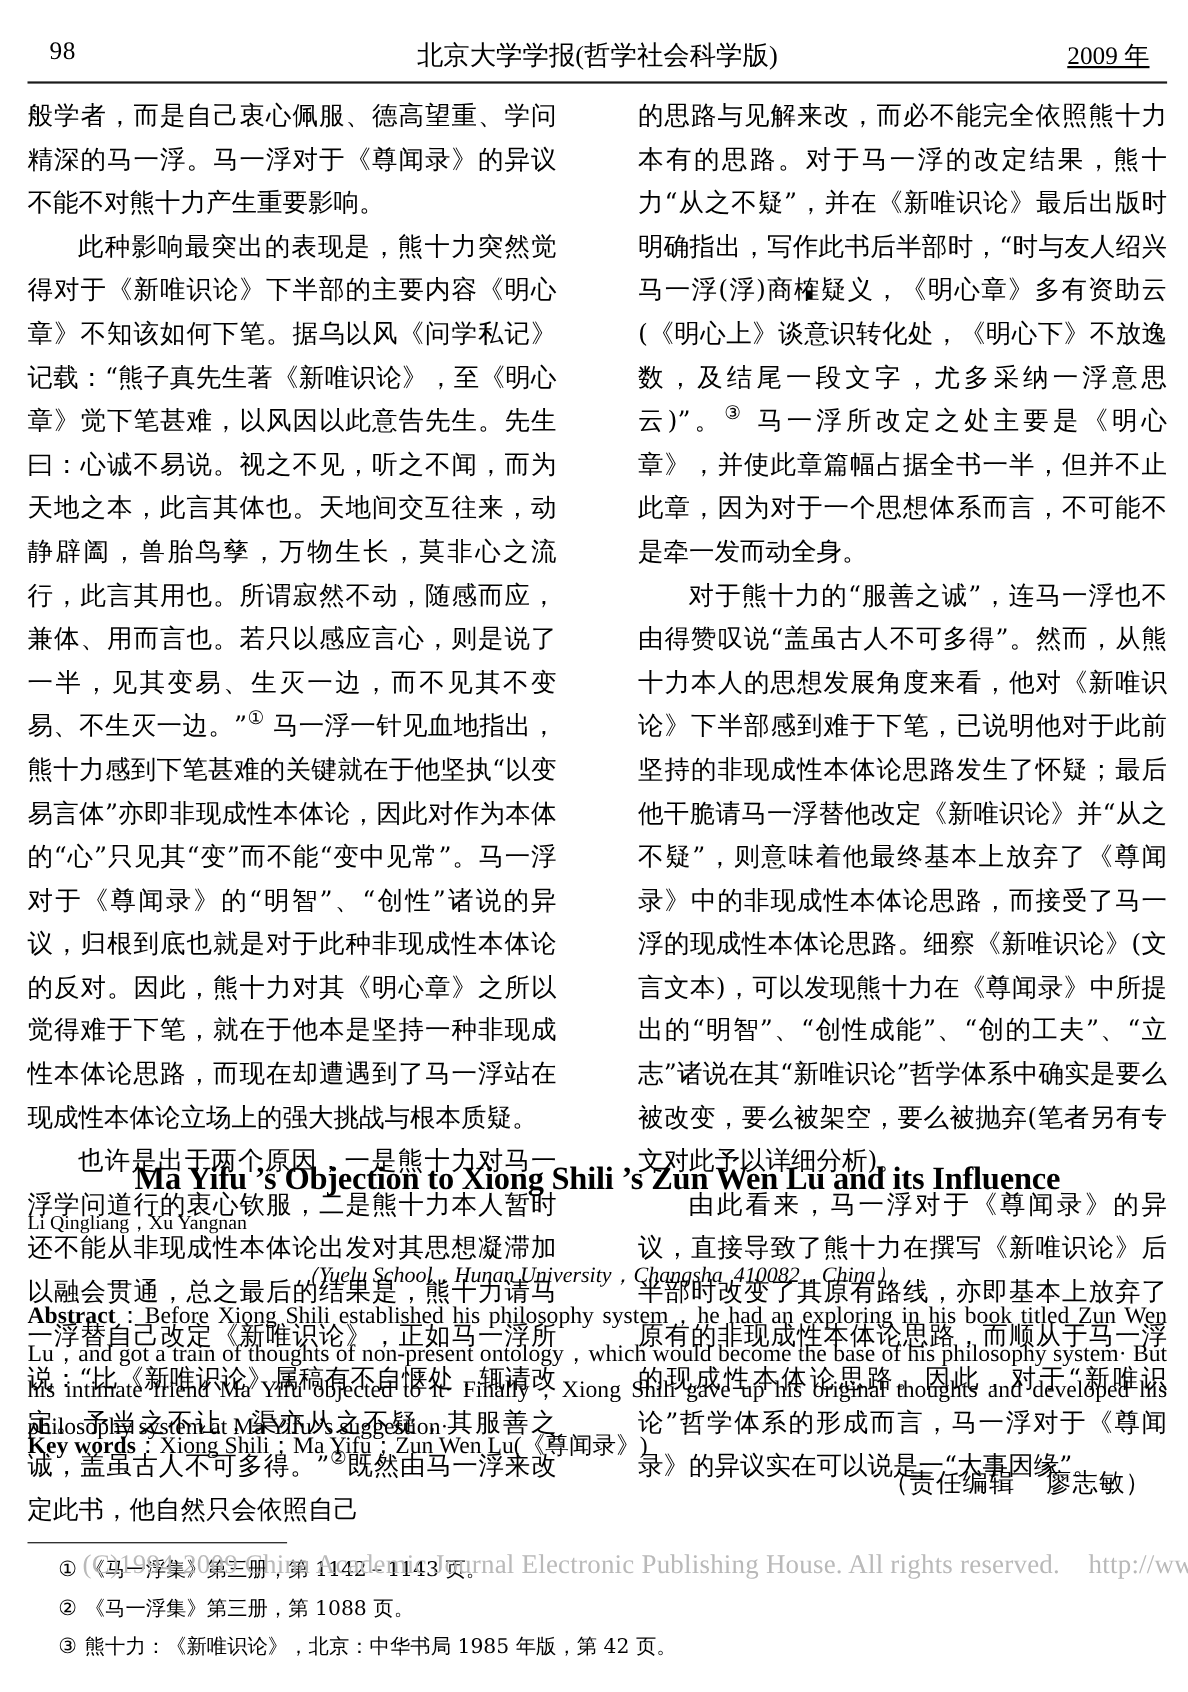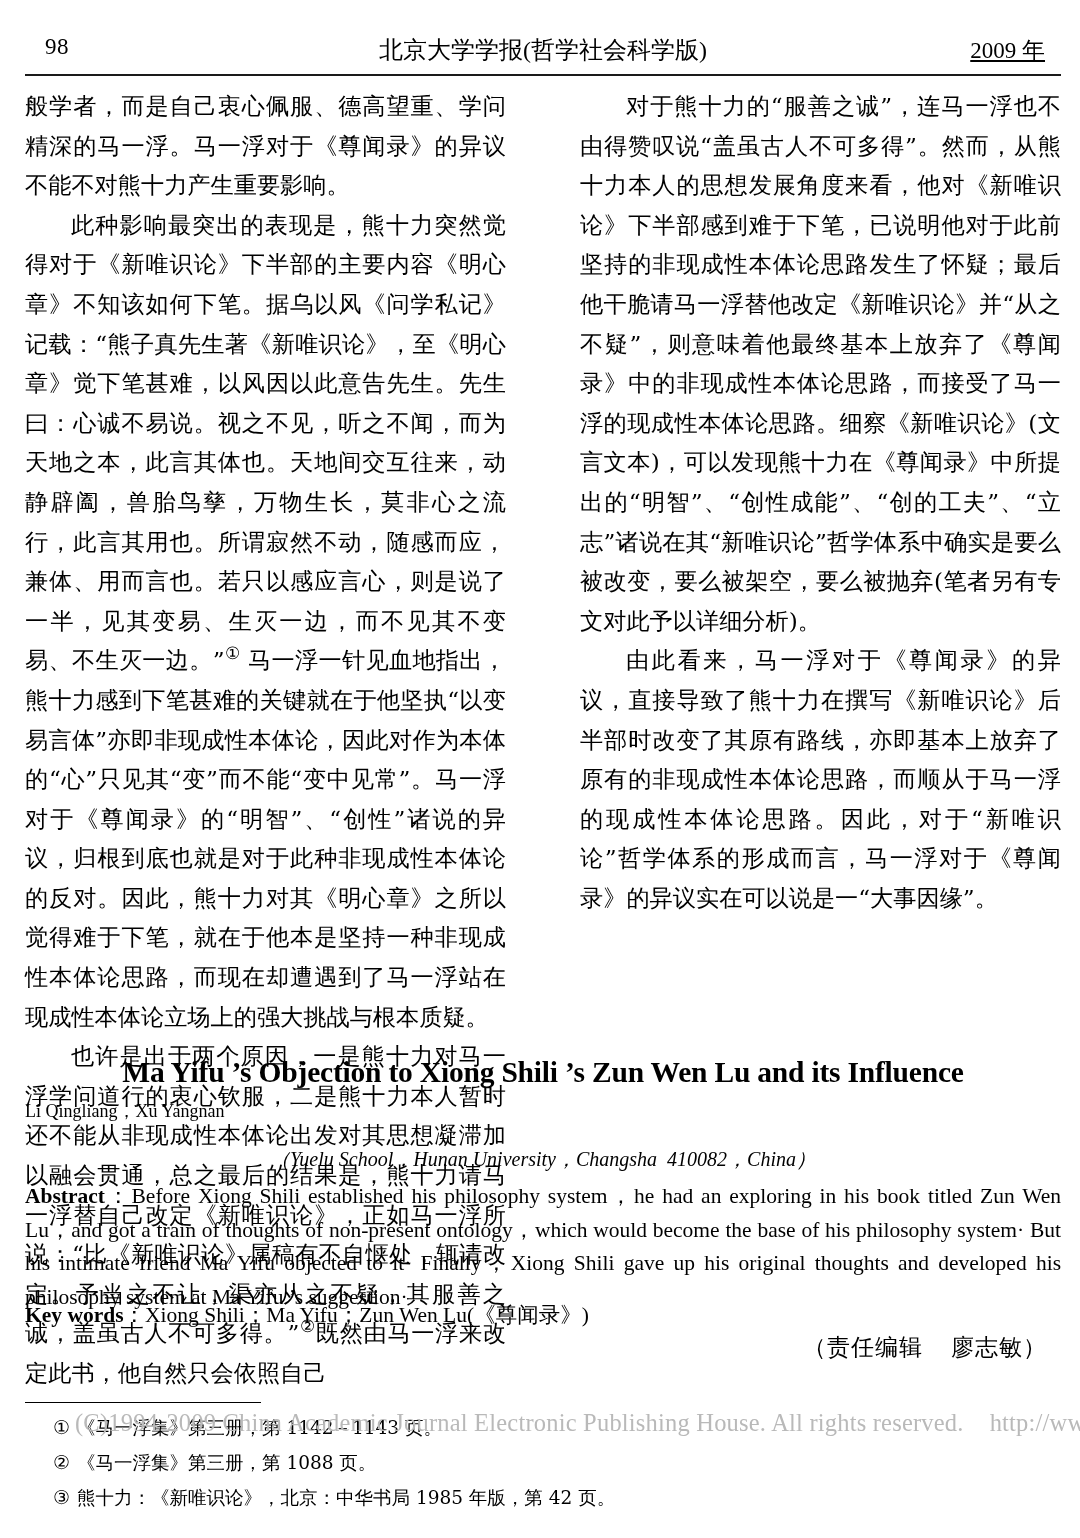--- a/index.html
+++ b/index.html
@@ -226,20 +226,21 @@
 
   <div class="columns">
 
     <div class="col">
       <p class="cn-par"><span>般学者，而是自己衷心佩服、德高望重、学问精深的马一浮。马一浮对于《尊闻录》的异议不能不对熊十力产生重要影响。</span></p>
       <p class="cn-par indent"><span>此种影响最突出的表现是，熊十力突然觉得对于《新唯识论》下半部的主要内容《明心章》不知该如何下笔。据乌以风《问学私记》记载：“熊子真先生著《新唯识论》，至《明心章》觉下笔甚难，以风因以此意告先生。先生曰：心诚不易说。视之不见，听之不闻，而为天地之本，此言其体也。天地间交互往来，动静辟阖，兽胎鸟孳，万物生长，莫非心之流行，此言其用也。所谓寂然不动，随感而应，兼体、用而言也。若只以感应言心，则是说了一半，见其变易、生灭一边，而不见其不变易、不生灭一边。”</span><span class="sup">①</span><span> 马一浮一针见血地指出，熊十力感到下笔甚难的关键就在于他坚执“以变易言体”亦即非现成性本体论，因此对作为本体的“心”只见其“变”而不能“变中见常”。马一浮对于《尊闻录》的“明智”、“创性”诸说的异议，归根到底也就是对于此种非现成性本体论的反对。因此，熊十力对其《明心章》之所以觉得难于下笔，就在于他本是坚持一种非现成性本体论思路，而现在却遭遇到了马一浮站在现成性本体论立场上的强大挑战与根本质疑。</span></p>
       <p class="cn-par indent"><span>也许是出于两个原因，一是熊十力对马一浮学问道行的衷心钦服，二是熊十力本人暂时还不能从非现成性本体论出发对其思想凝滞加以融会贯通，总之最后的结果是，熊十力请马一浮替自己改定《新唯识论》，正如马一浮所说：“比《新唯识论》属稿有不自惬处，辄请改定。予当之不让，渠亦从之不疑，其服善之诚，盖虽古人不可多得。”</span><span class="sup">②</span><span>既然由马一浮来改定此书，他自然只会依照自己</span></p>
     </div>
 
     <div class="col">
+      <p class="cn-par"><span>的思路与见解来改，而必不能完全依照熊十力本有的思路。对于马一浮的改定结果，熊十力“从之不疑”，并在《新唯识论》最后出版时明确指出，写作此书后半部时，“时与友人绍兴马一浮(浮)商榷疑义，《明心章》多有资助云(《明心上》谈意识转化处，《明心下》不放逸数，及结尾一段文字，尤多采纳一浮意思云)”。</span><span class="sup">③</span><span> 马一浮所改定之处主要是《明心章》，并使此章篇幅占据全书一半，但并不止此章，因为对于一个思想体系而言，不可能不是牵一发而动全身。</span></p>
       <p class="cn-par indent"><span>对于熊十力的“服善之诚”，连马一浮也不由得赞叹说“盖虽古人不可多得”。然而，从熊十力本人的思想发展角度来看，他对《新唯识论》下半部感到难于下笔，已说明他对于此前坚持的非现成性本体论思路发生了怀疑；最后他干脆请马一浮替他改定《新唯识论》并“从之不疑”，则意味着他最终基本上放弃了《尊闻录》中的非现成性本体论思路，而接受了马一浮的现成性本体论思路。细察《新唯识论》(文言文本)，可以发现熊十力在《尊闻录》中所提出的“明智”、“创性成能”、“创的工夫”、“立志”诸说在其“新唯识论”哲学体系中确实是要么被改变，要么被架空，要么被抛弃(笔者另有专文对此予以详细分析)。</span></p>
       <p class="cn-par indent"><span>由此看来，马一浮对于《尊闻录》的异议，直接导致了熊十力在撰写《新唯识论》后半部时改变了其原有路线，亦即基本上放弃了原有的非现成性本体论思路，而顺从于马一浮的现成性本体论思路。因此，对于“新唯识论”哲学体系的形成而言，马一浮对于《尊闻录》的异议实在可以说是一“大事因缘”。</span></p>
     </div>
 
   </div>
 
   <div class="en-block">
     <div class="en-title">Ma Yifu ’s Objection to Xiong Shili ’s Zun Wen Lu and its Influence</div>
     <div class="en-authors">Li Qingliang，Xu Yangnan</div>
     <div class="en-affil"><span>（Yuelu School，Hunan University，Changsha</span>&nbsp;&nbsp;<span class="zip">410082</span><span>，China）</span></div>

